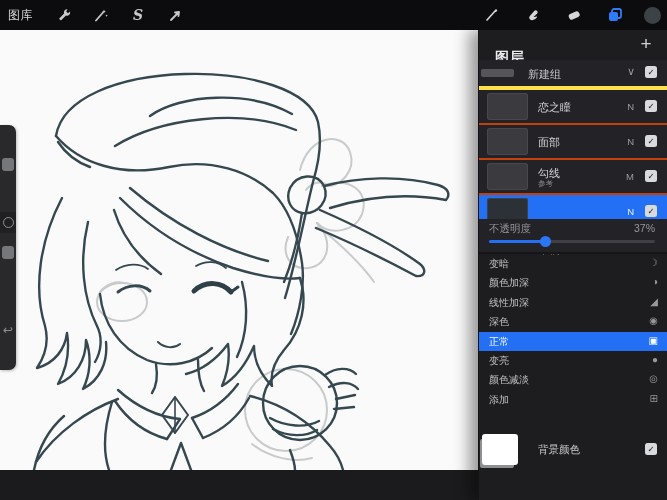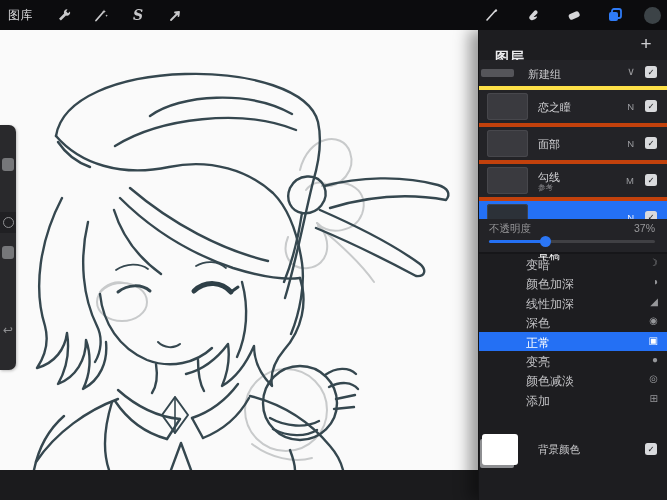--- a/index.html
+++ b/index.html
@@ -35,21 +35,21 @@
   .panel{position:absolute;left:478px;top:30px;width:189px;height:470px;background:#1d1d20;z-index:25;box-shadow:-9px 0 14px rgba(0,0,0,.38);border-left:1px solid #141416;box-sizing:border-box;}
   .p-head{position:absolute;left:0;top:0;width:100%;height:30px;}
   .p-title{position:absolute;left:16px;top:7px;color:#ececee;font-size:14px;font-weight:bold;letter-spacing:1px;margin-top:12px;}
   .p-add{position:absolute;right:10px;top:3px;color:#cfcfd2;font-size:19px;font-weight:300;width:22px;text-align:center;}
 
   .rows{position:absolute;left:0;top:30px;width:100%;background:#232327;}
   .group-row{position:relative;height:26px;border-bottom:4px solid #fde047;}
   .group-thumb{position:absolute;left:2px;top:9px;width:33px;height:8px;border-radius:2px;background:#55555a;}
   .group-name{position:absolute;left:49px;top:7px;color:#c6c6c9;font-size:11px;}
   .chev{position:absolute;right:32px;top:5px;color:#98989b;font-size:11px;}
-  .layer-row{position:relative;height:33px;border-bottom:4px solid #c2410c;}
+  .layer-row{position:relative;height:33px;border-bottom:2px solid #c2410c;}
   .layer-row.sel{background:#2470f4;border-bottom:none;height:31px;}
   .l-thumb{position:absolute;left:8px;top:3px;width:41px;height:27px;border-radius:3px;background:#3a3a3f;box-shadow:inset 0 0 0 1px #47474c;}
   .sel .l-thumb{background:#2c3138;box-shadow:inset 0 0 0 1px #3a4250;}
   .l-name{position:absolute;left:59px;top:10px;color:#d3d3d6;font-size:11px;}
   .l-name.with-sub{top:6px;}
   .l-sub{position:absolute;left:59px;top:19px;color:#88888c;font-size:7.5px;}
   .sel .l-name{color:#ffffff;margin-top:37px;}
   .badge{position:absolute;right:33px;top:11px;color:#9b9ca0;font-size:9.5px;}
   .sel .badge{color:#e8efff;}
   .cbox{position:absolute;right:10px;top:10px;width:12px;height:12px;border-radius:2.5px;background:#d9dadd;color:#222327;font-size:8.5px;line-height:12px;text-align:center;font-weight:bold;}
@@ -58,21 +58,21 @@
   .opa{position:absolute;left:0;top:189px;width:100%;height:33px;background:#232327;border-bottom:2px solid #161619;}
   .opa-label{position:absolute;left:10px;top:3px;color:#98989b;font-size:10.5px;}
   .opa-val{position:absolute;right:12px;top:3px;color:#98989b;font-size:10.5px;}
   .track{position:absolute;left:10px;right:12px;top:21px;height:3px;border-radius:2px;background:#404044;}
   .fill{position:absolute;left:0;top:0;height:3px;width:34%;background:#2470f4;border-radius:2px;}
   .thumb-dot{position:absolute;left:calc(34% - 5px);top:-4px;width:11px;height:11px;border-radius:50%;background:#2b76f5;}
 
   .blend{position:absolute;left:0;top:224px;width:100%;}
   .b-row{position:relative;height:19.4px;}
   .b-row.sel{background:#2470f4;}
-  .b-name{position:absolute;left:10px;top:3px;color:#c2c2c5;font-size:12px;margin-left:37px;}
+  .b-name{position:absolute;left:10px;top:3px;color:#c2c2c5;font-size:10px;}
   .b-row.sel .b-name{color:#ffffff;}
   .b-ic{position:absolute;right:9px;top:3px;color:#96979a;font-size:10px;}
   .b-row.sel .b-ic{color:#ffffff;}
 
   .bg-row{position:absolute;left:0;top:402px;width:100%;height:38px;}
   .bg-swatch{position:absolute;left:3px;top:2px;width:36px;height:31px;background:#ffffff;border-radius:3px;box-shadow:-3px 4px 0 -1px #8e8f92;}
   .bg-name{position:absolute;left:59px;top:11px;color:#c9c9cc;font-size:10.5px;}
   .bg-row .cbox{top:11px;}
 </style>
 </head>

